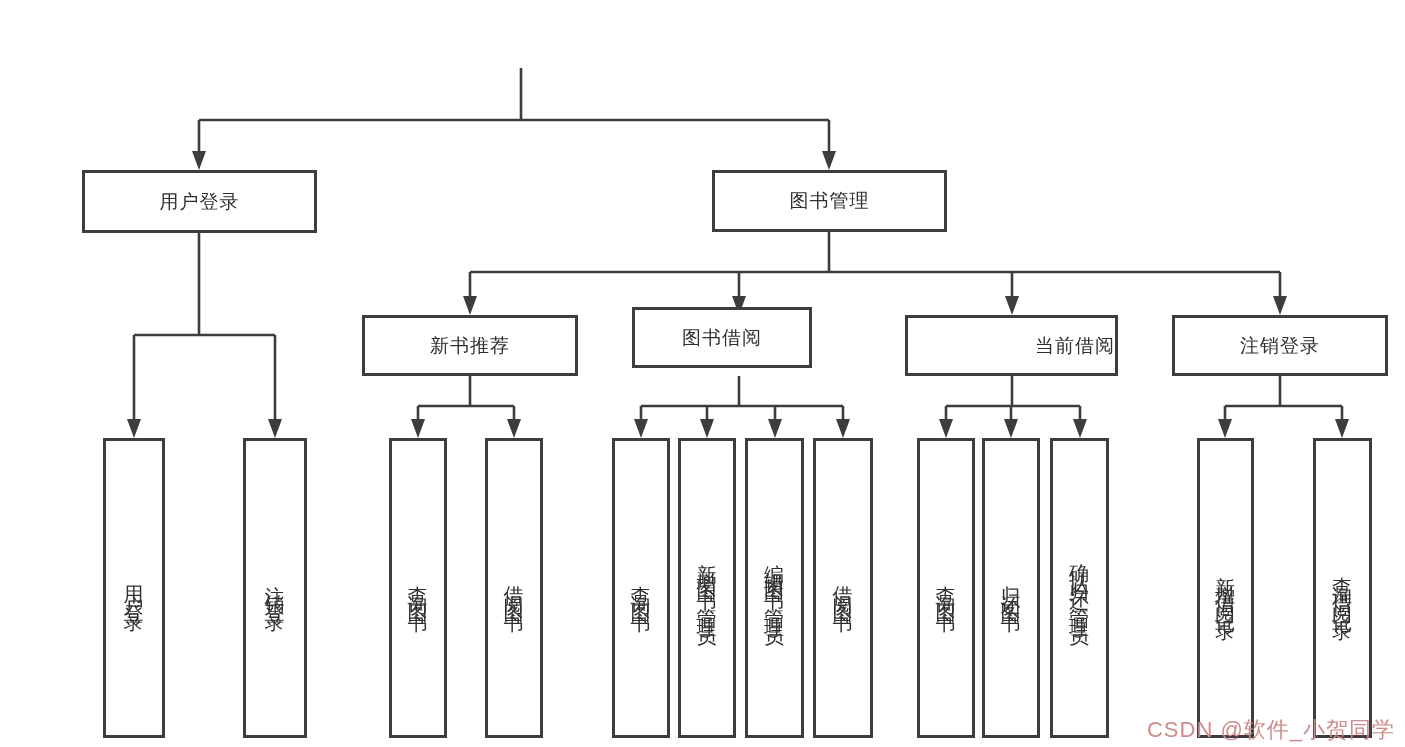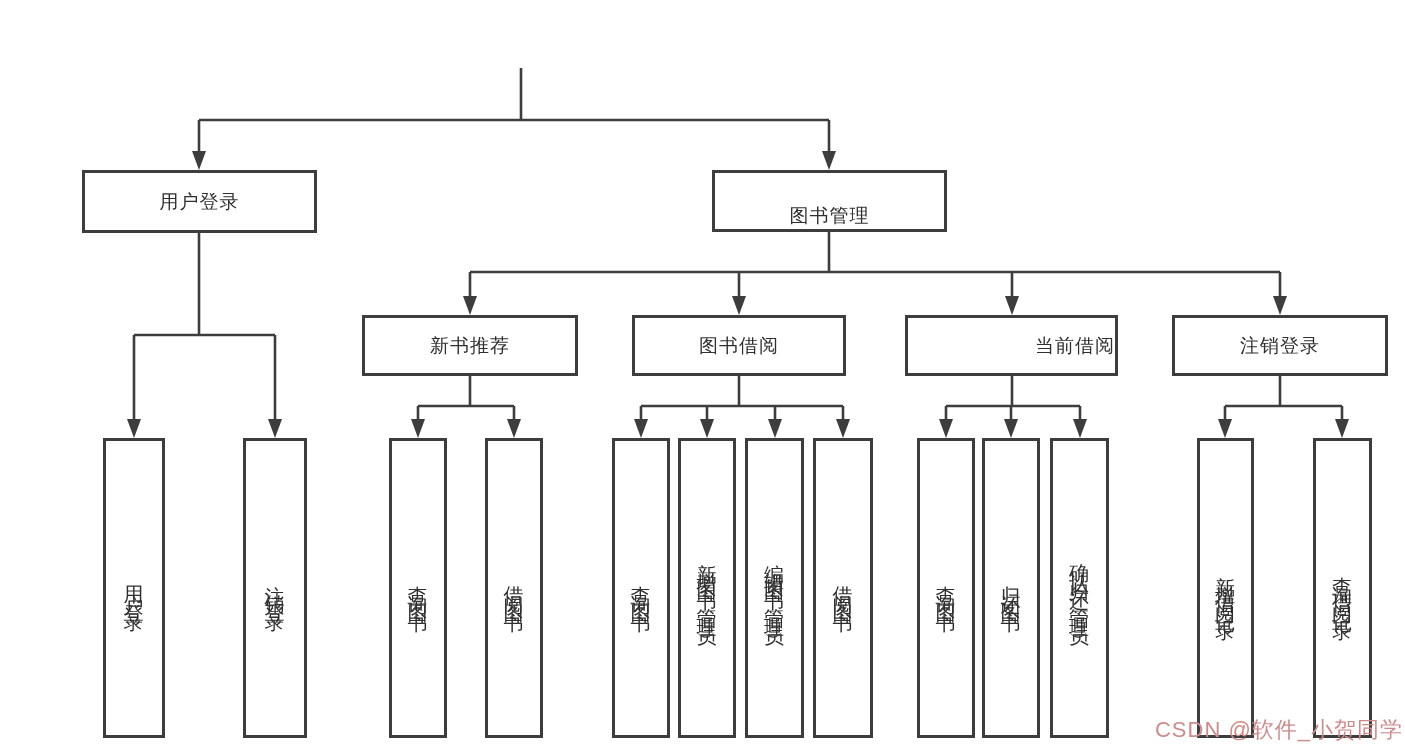--- a/index.html
+++ b/index.html
@@ -45,21 +45,21 @@
   .h-label { font-size: 19px; letter-spacing: 1px; white-space: nowrap; }
   .v-label {
     writing-mode: vertical-rl;
     text-orientation: upright;
     font-size: 20px;
     letter-spacing: 9px;
     line-height: 1;
   }
   .watermark {
     position: absolute;
-    right: 2px;
+    right: 10px;
     bottom: 2px;
     z-index: 3;
     font-size: 22px;
     color: var(--watermark);
     letter-spacing: 1px;
     white-space: nowrap;
     margin-top: 12px;
   }
 </style>
 </head>
@@ -114,28 +114,28 @@
       <path d="M1280,376 L1280,406 M1225,406 L1342,406 M1225,406 L1225,422 M1342,406 L1342,422"></path>
       <polygon points="1218,419 1232,419 1225,438"></polygon>
       <polygon points="1335,419 1349,419 1342,438"></polygon>
     </g>
   </svg>
 
 
   <div class="box" style="left:82px; top:170px; width:235px; height:63px;">
     <span class="h-label">用户登录</span>
   </div>
-  <div class="box" style="left:712px; top:170px; width:235px; height:62px;align-items:flex-end;">
+  <div class="box" style="left:712px; top:170px; width:235px; height:62px;">
     <span class="h-label">图书管理</span>
   </div>
 
   <div class="box" style="left:362px; top:315px; width:216px; height:61px;">
     <span class="h-label">新书推荐</span>
   </div>
-  <div class="box" style="left:632px; top:315px; width:214px; height:61px;">
+  <div class="box" style="left:632px; top:307px; width:180px; height:61px;">
     <span class="h-label">图书借阅</span>
   </div>
   <div class="box" style="left:905px; top:315px; width:213px; height:61px;justify-content:flex-end;">
     <span class="h-label">当前借阅</span>
   </div>
   <div class="box" style="left:1172px; top:315px; width:216px; height:61px;">
     <span class="h-label">注销登录</span>
   </div>
 
   <div class="box" style="left:103px; top:438px; width:62px; height:300px;">

